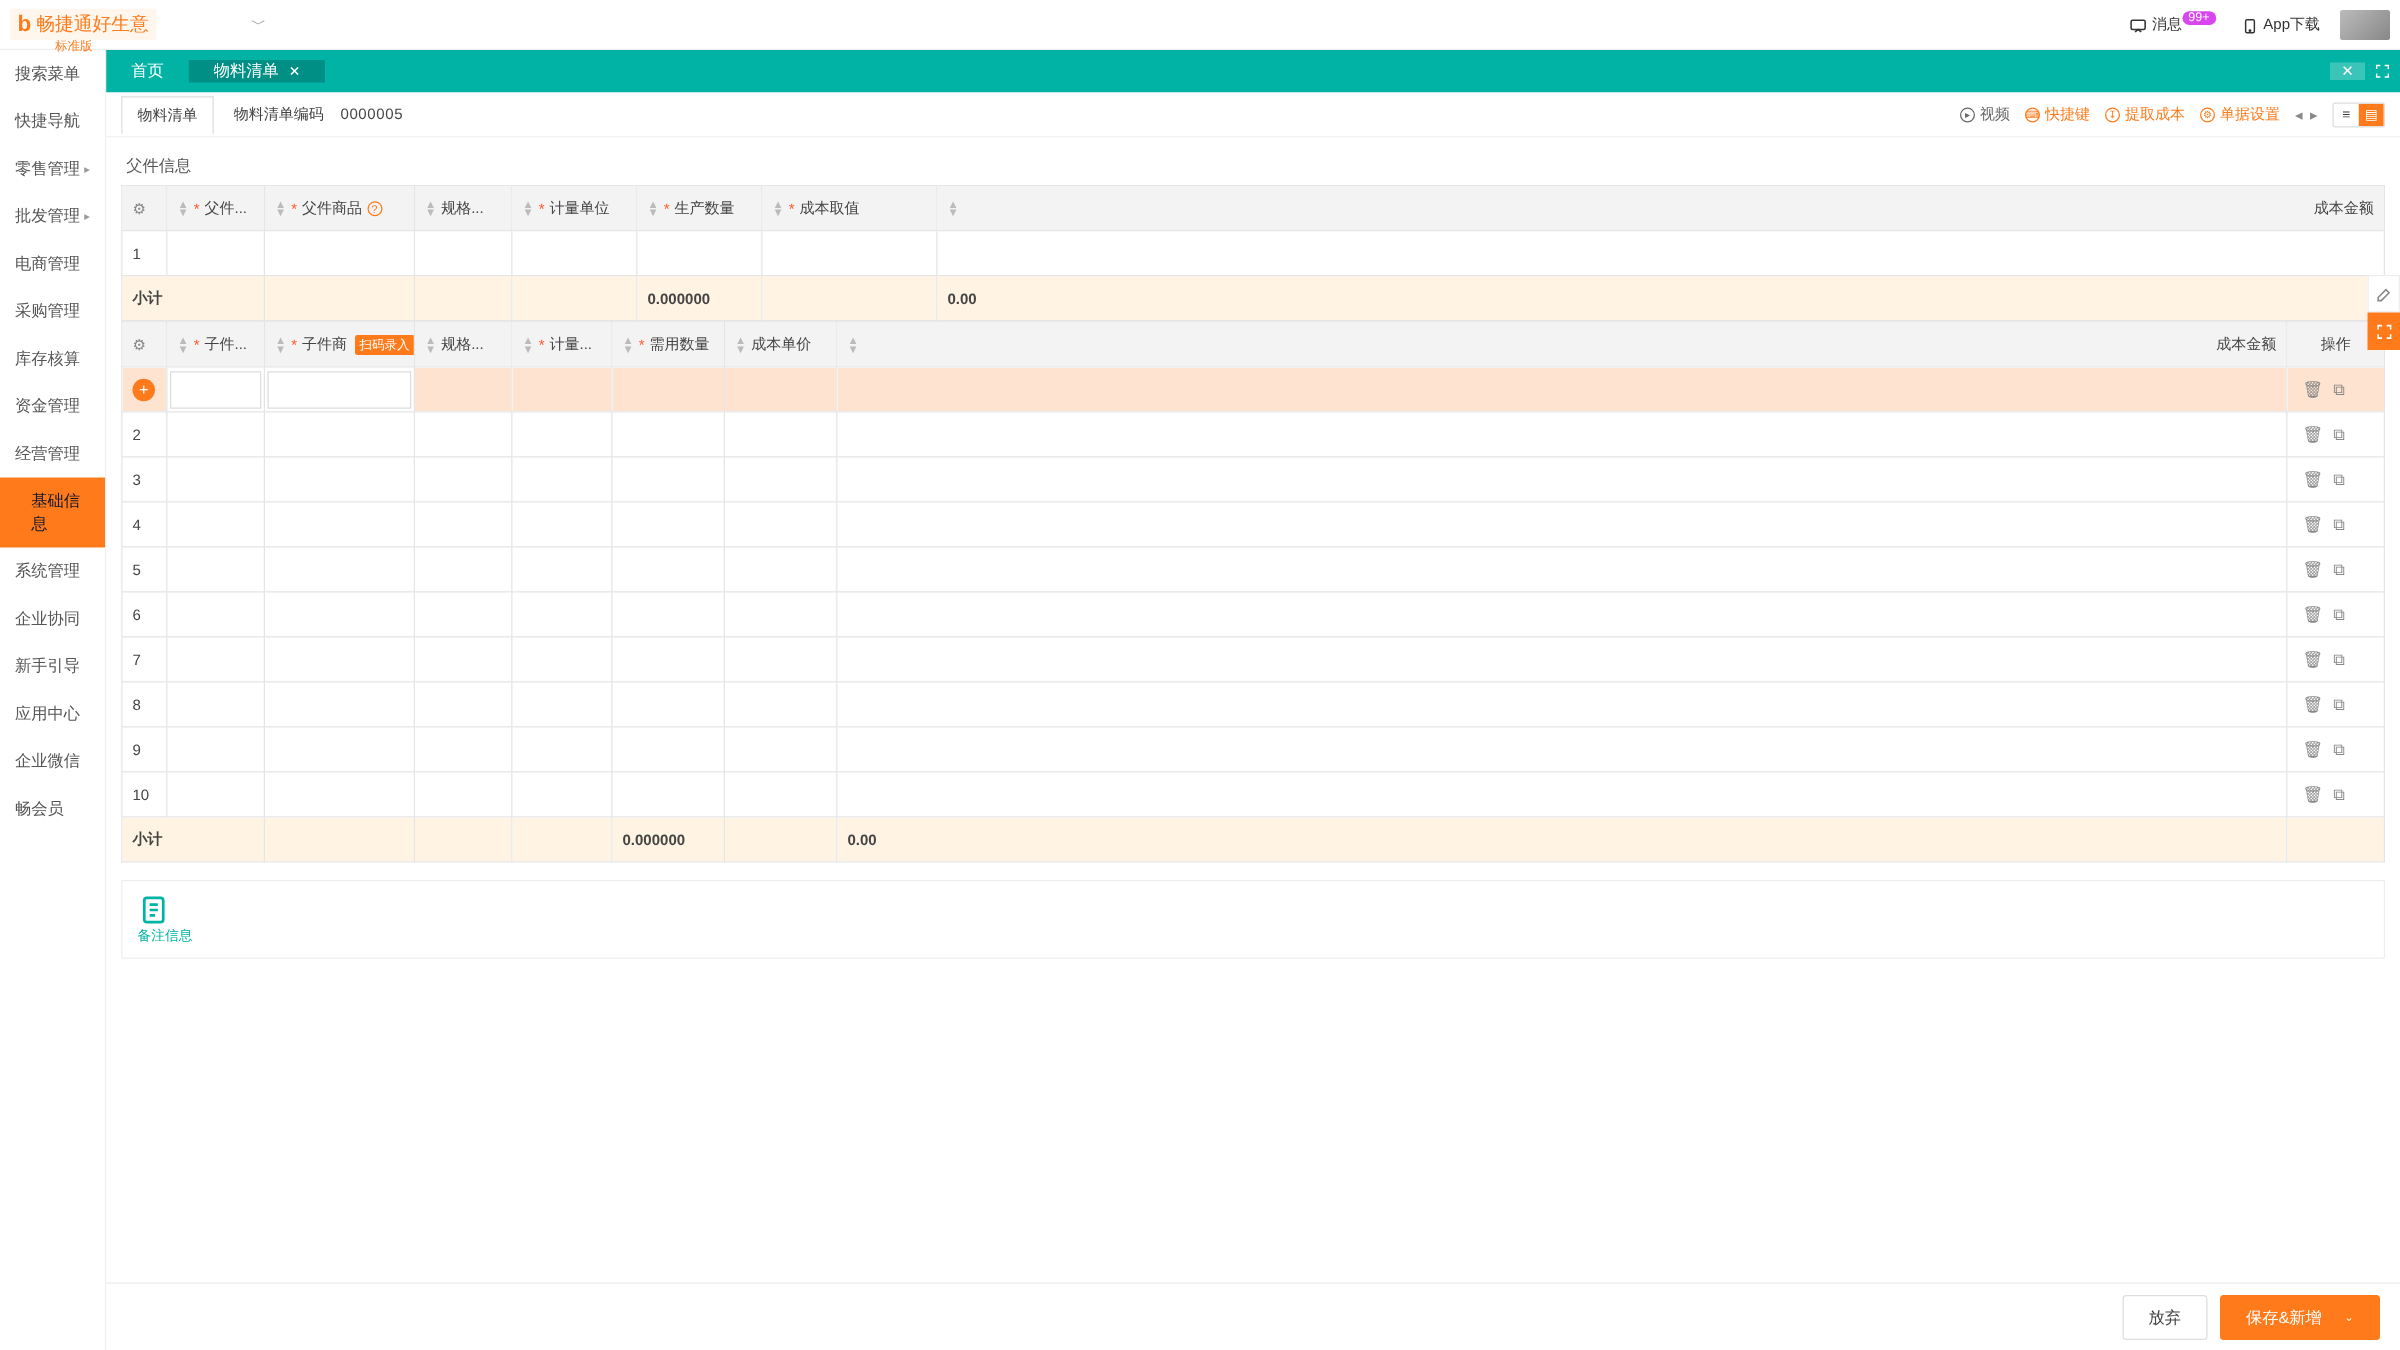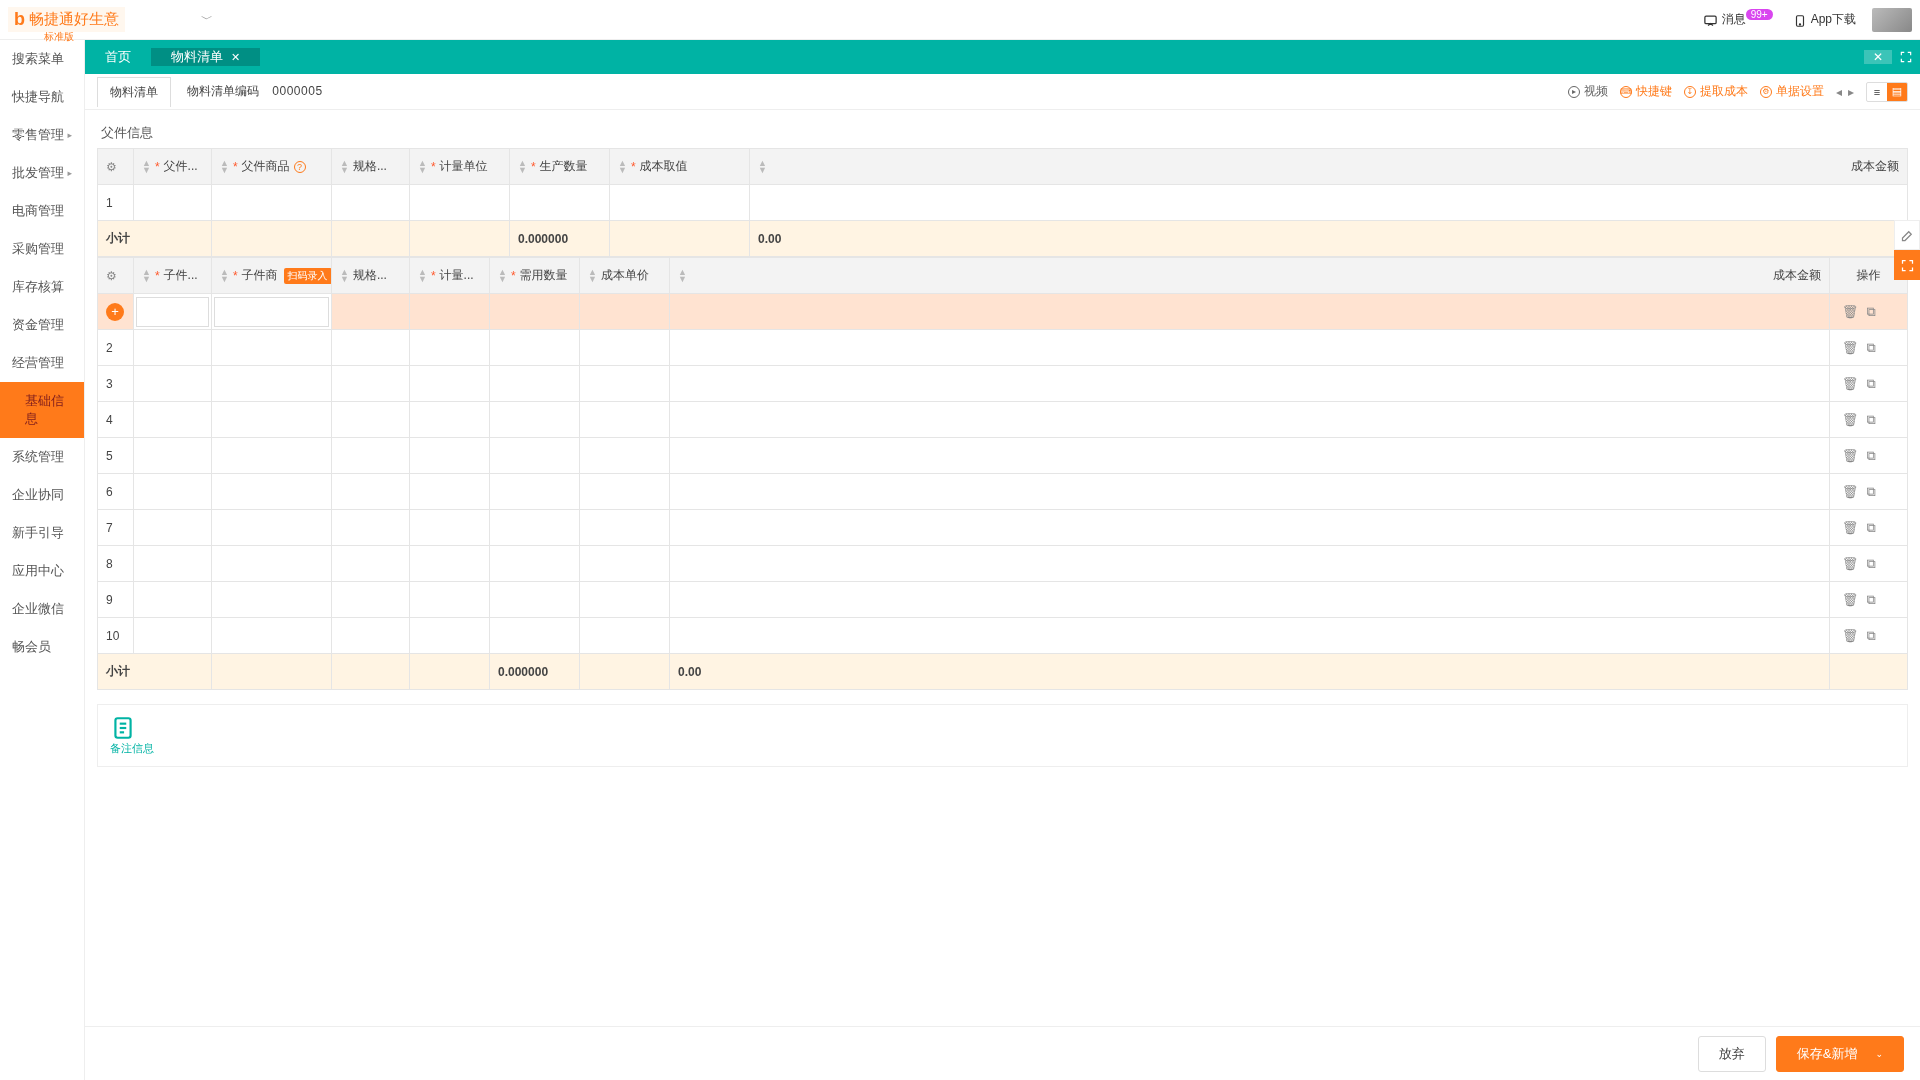--- a/index.html
+++ b/index.html
@@ -14,21 +14,21 @@
 .org-select { margin-left: 24px; padding: 4px 12px; color: #999; display: flex; align-items: center; gap: 40px; cursor: pointer; }
 .top-right { margin-left: auto; display: flex; align-items: center; gap: 16px; }
 .top-link { display: flex; align-items: flex-end; gap: 4px; color: #333; cursor: pointer; font-size: 12px; }
 .badge { background: #d946ef; color: #fff; border-radius: 8px; padding: 0 5px; font-size: 10px; position: relative; top: -8px; left: -4px; }
 .avatar { width: 40px; height: 24px; background: linear-gradient(135deg,#bbb,#888); border-radius: 2px; }
 
 
 .layout { display: flex; height: calc(100vh - 40px); }
 .sidebar { width: 85px; background: #fff; border-right: 1px solid #eee; }
 .side-item { padding: 10px 12px; color: #555; cursor: pointer; display: flex; align-items: center; justify-content: space-between; font-size: 13px; }
-.side-item.active { background: #ff7a1a; color: #7f1d1d; padding-left: 25px; }
+.side-item.active { background: #ff7a1a; color: #0f172a; padding-left: 25px; }
 .caret { font-size: 9px; color: #999; }
 
 .main { flex: 1; display: flex; flex-direction: column; position: relative; }
 
 
 .tab-bar { height: 34px; background: #00b3a4; display: flex; align-items: center; color: #fff; }
 .tab { padding: 0 20px; display: flex; align-items: center; gap: 8px; cursor: pointer; font-size: 13px; }
 .tab.active { background: #008f84; }
 .tab-close { font-size: 11px; cursor: pointer; }
 .tab-bar-right { margin-left: auto; display: flex; align-items: center; }

